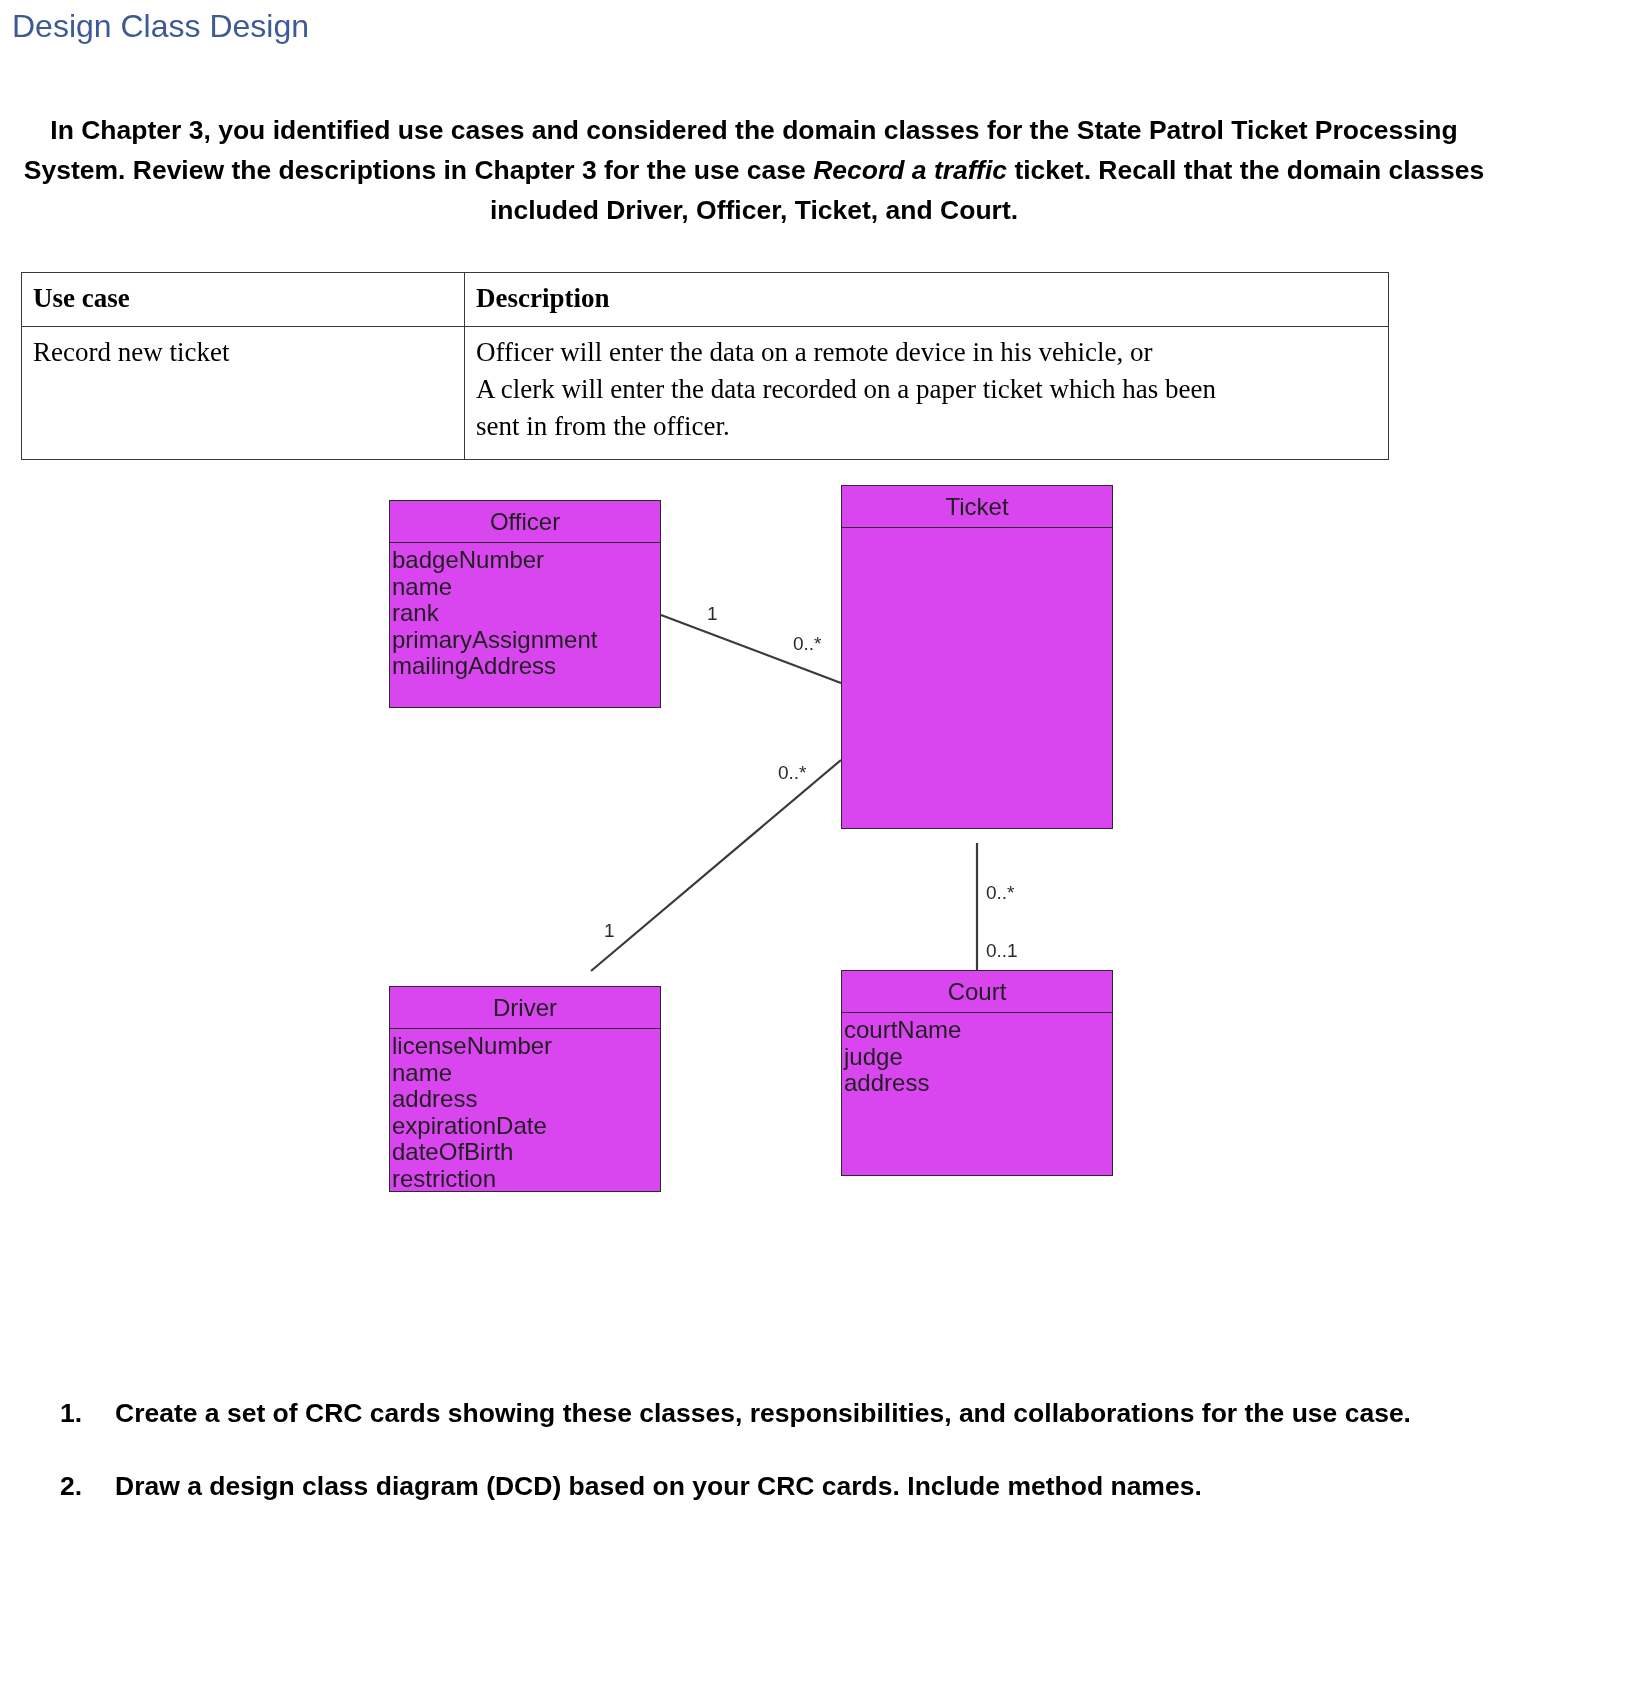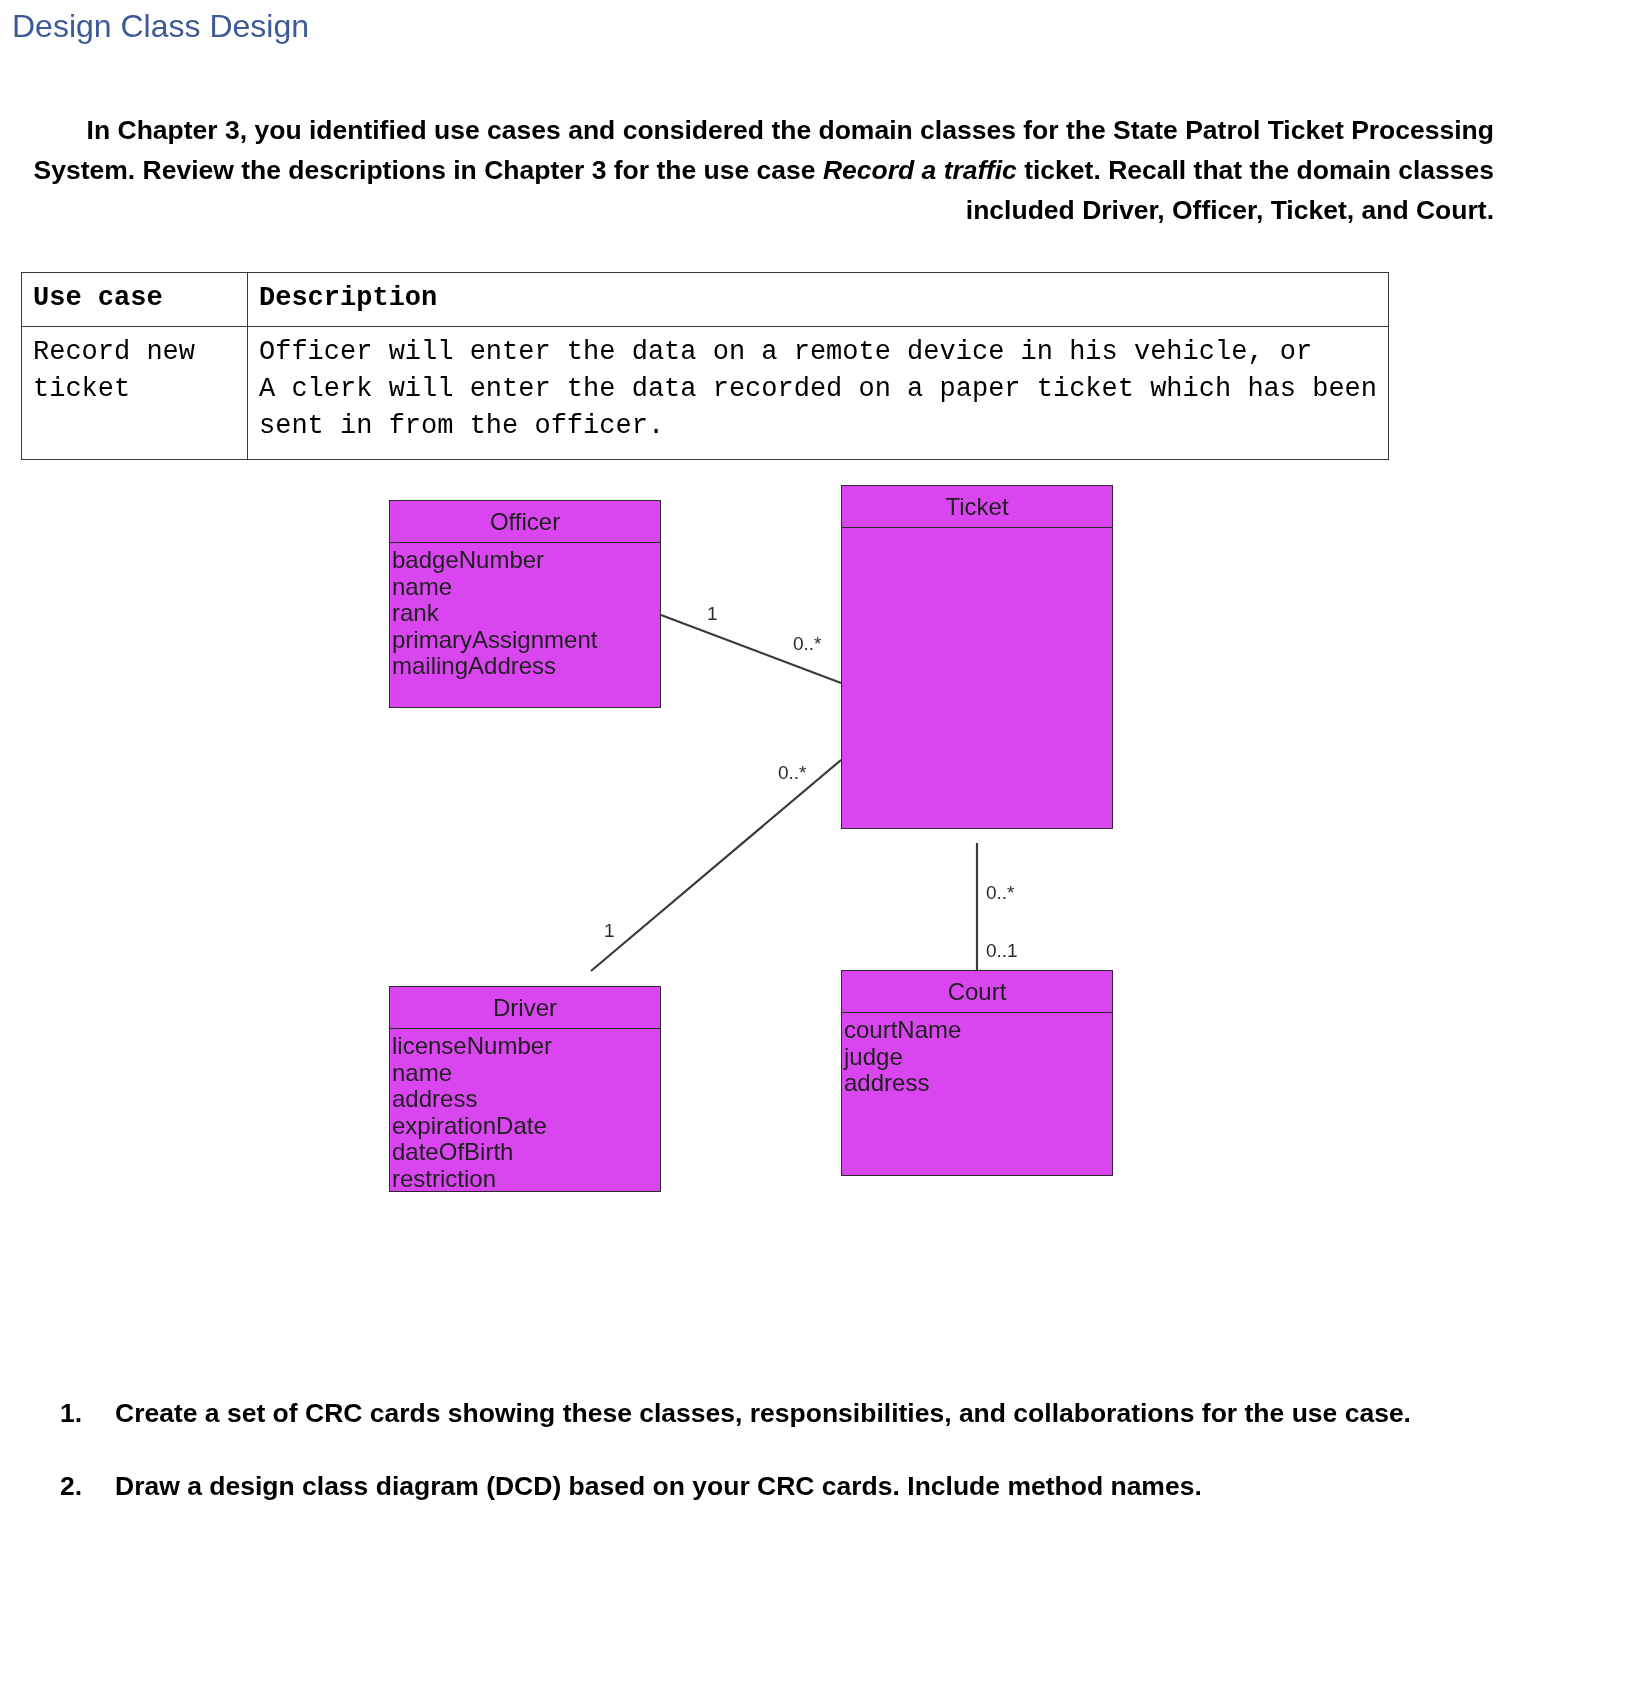--- a/index.html
+++ b/index.html
@@ -33,34 +33,34 @@
   #intro-paragraph {
     position: absolute;
     left: 14px;
     top: 110px;
     width: 1480px;
     font-family: "Liberation Sans", sans-serif;
     font-weight: bold;
     font-size: 26.5px;
     line-height: 40px;
     color: #000000;
-    text-align: right;
+    text-align: center;
   }
   #intro-paragraph .em {
     font-style: italic;
   }
 
   
   #usecase-table {
     position: absolute;
     left: 21px;
     top: 272px;
     width: 1368px;
     border-collapse: collapse;
-    font-family: Liberation Mono, monospace;
+    font-family: Liberation Serif, serif;
     font-size: 27px;
     color: #000000;
   }
   #usecase-table td, #usecase-table th {
     border: 1px solid #3a3a3a;
     vertical-align: top;
     text-align: left;
     padding: 7px 11px 9px 11px;
     line-height: 37px;
   }

